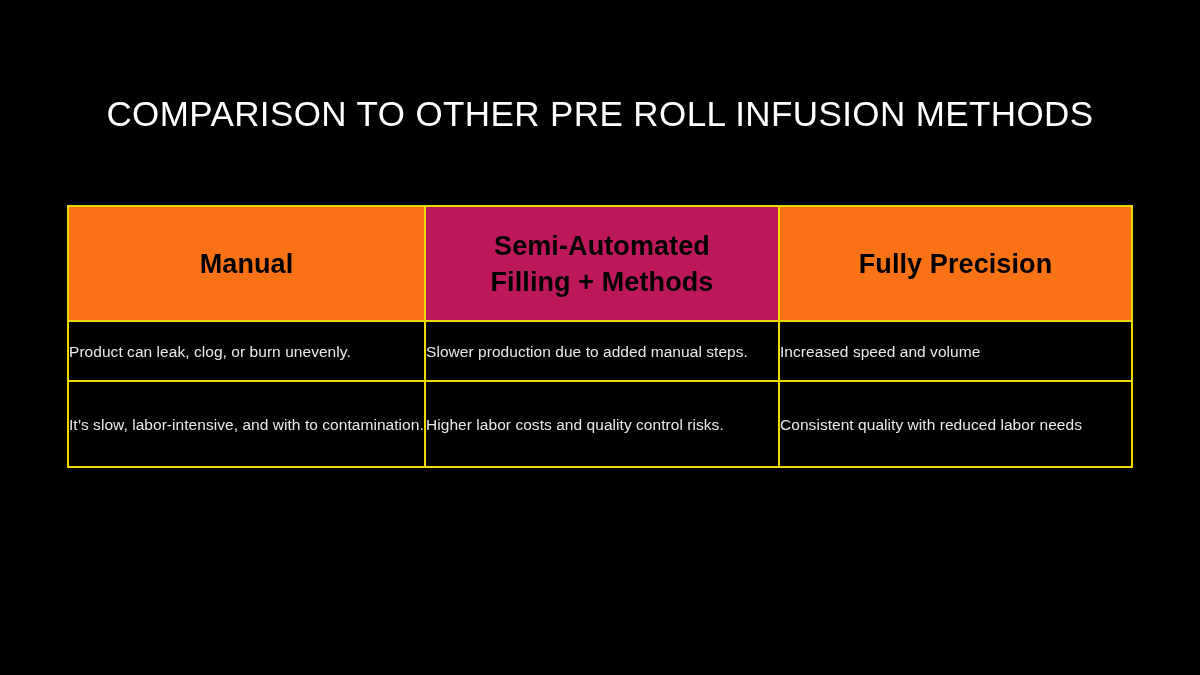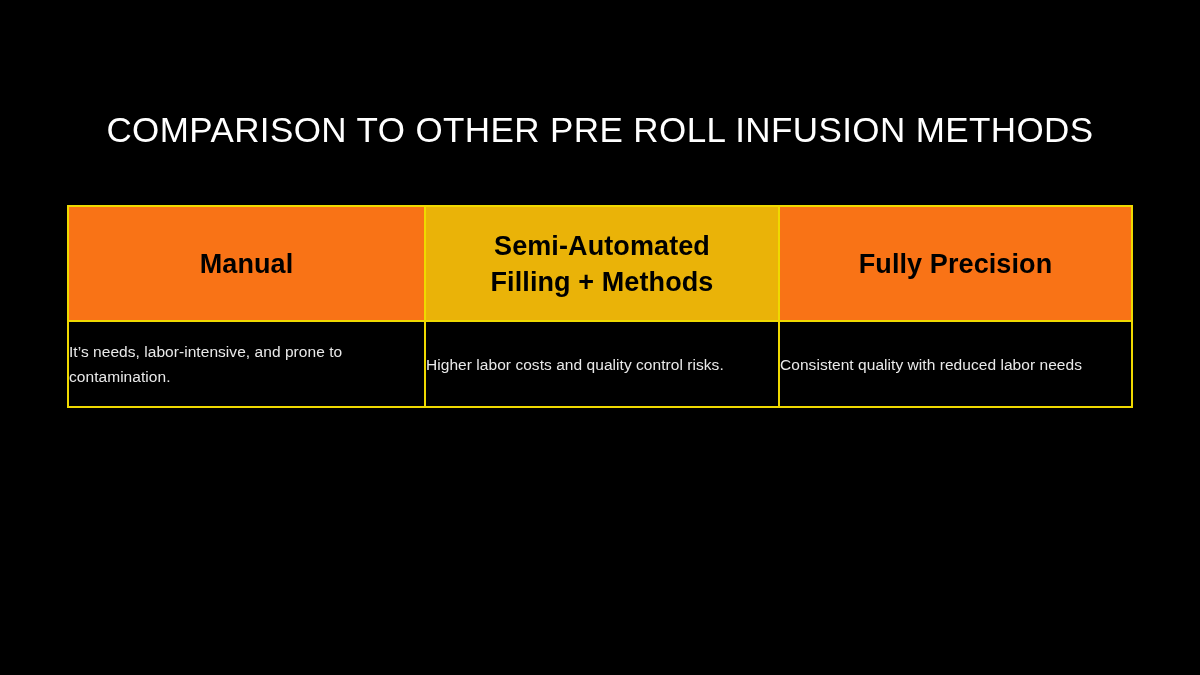--- a/index.html
+++ b/index.html
@@ -19,21 +19,21 @@
     position: relative;
     width: 1200px;
     height: 675px;
     background: #000000;
   }
 
   
   .slide-title {
     position: absolute;
     left: 0;
-    top: 107px;
+    top: 91px;
     width: 1200px;
     text-align: center;
     color: #ffffff;
     font-family: "Liberation Sans", sans-serif;
     font-size: 35px;
     font-weight: 400;
     letter-spacing: 0.4px;
     text-transform: uppercase;
     line-height: 46px;
     white-space: nowrap;
@@ -66,21 +66,21 @@
     text-align: center;
     color: #000000;
     font-family: "Liberation Sans", sans-serif;
     font-weight: 600;
     font-size: 27px;
     line-height: 36px;
     padding: 4px 14px;
     letter-spacing: 0.1px;
   }
   .hdr-yellow { background: #f97316; }
-  .hdr-green  { background: #eab308; }
+  .hdr-green  { background: #be185d; }
 
   .hdr .line { display: block; }
 
   
   .cell {
     background: #000000;
     color: #E9E9E9;
     font-family: "Liberation Sans", sans-serif;
     font-size: 15.5px;
     font-weight: 400;
@@ -113,21 +113,26 @@
         <th class="hdr hdr-green">
           <span class="line">Semi-Automated</span>
           <span class="line">Filling + Methods</span>
         </th>
         <th class="hdr hdr-yellow">
           <span class="line">Fully Precision</span>
         </th>
       </tr>
     </thead>
     <tbody>
+      <tr class="row-2">
+        <td class="cell">Product can leak, clog, or burn unevenly.</td>
+        <td class="cell">Slower production due to added manual steps.</td>
+        <td class="cell">Increased speed and volume</td>
+      </tr>
       <tr class="row-3">
-        <td class="cell">It’s needs, labor-intensive, and prone to contamination.</td>
+        <td class="cell">It’s slow, labor-intensive, and with to contamination.</td>
         <td class="cell">Higher labor costs and quality control risks.</td>
         <td class="cell">Consistent quality with reduced labor needs</td>
       </tr>
     </tbody>
   </table>
 
 </div>
 
 </body></html>

